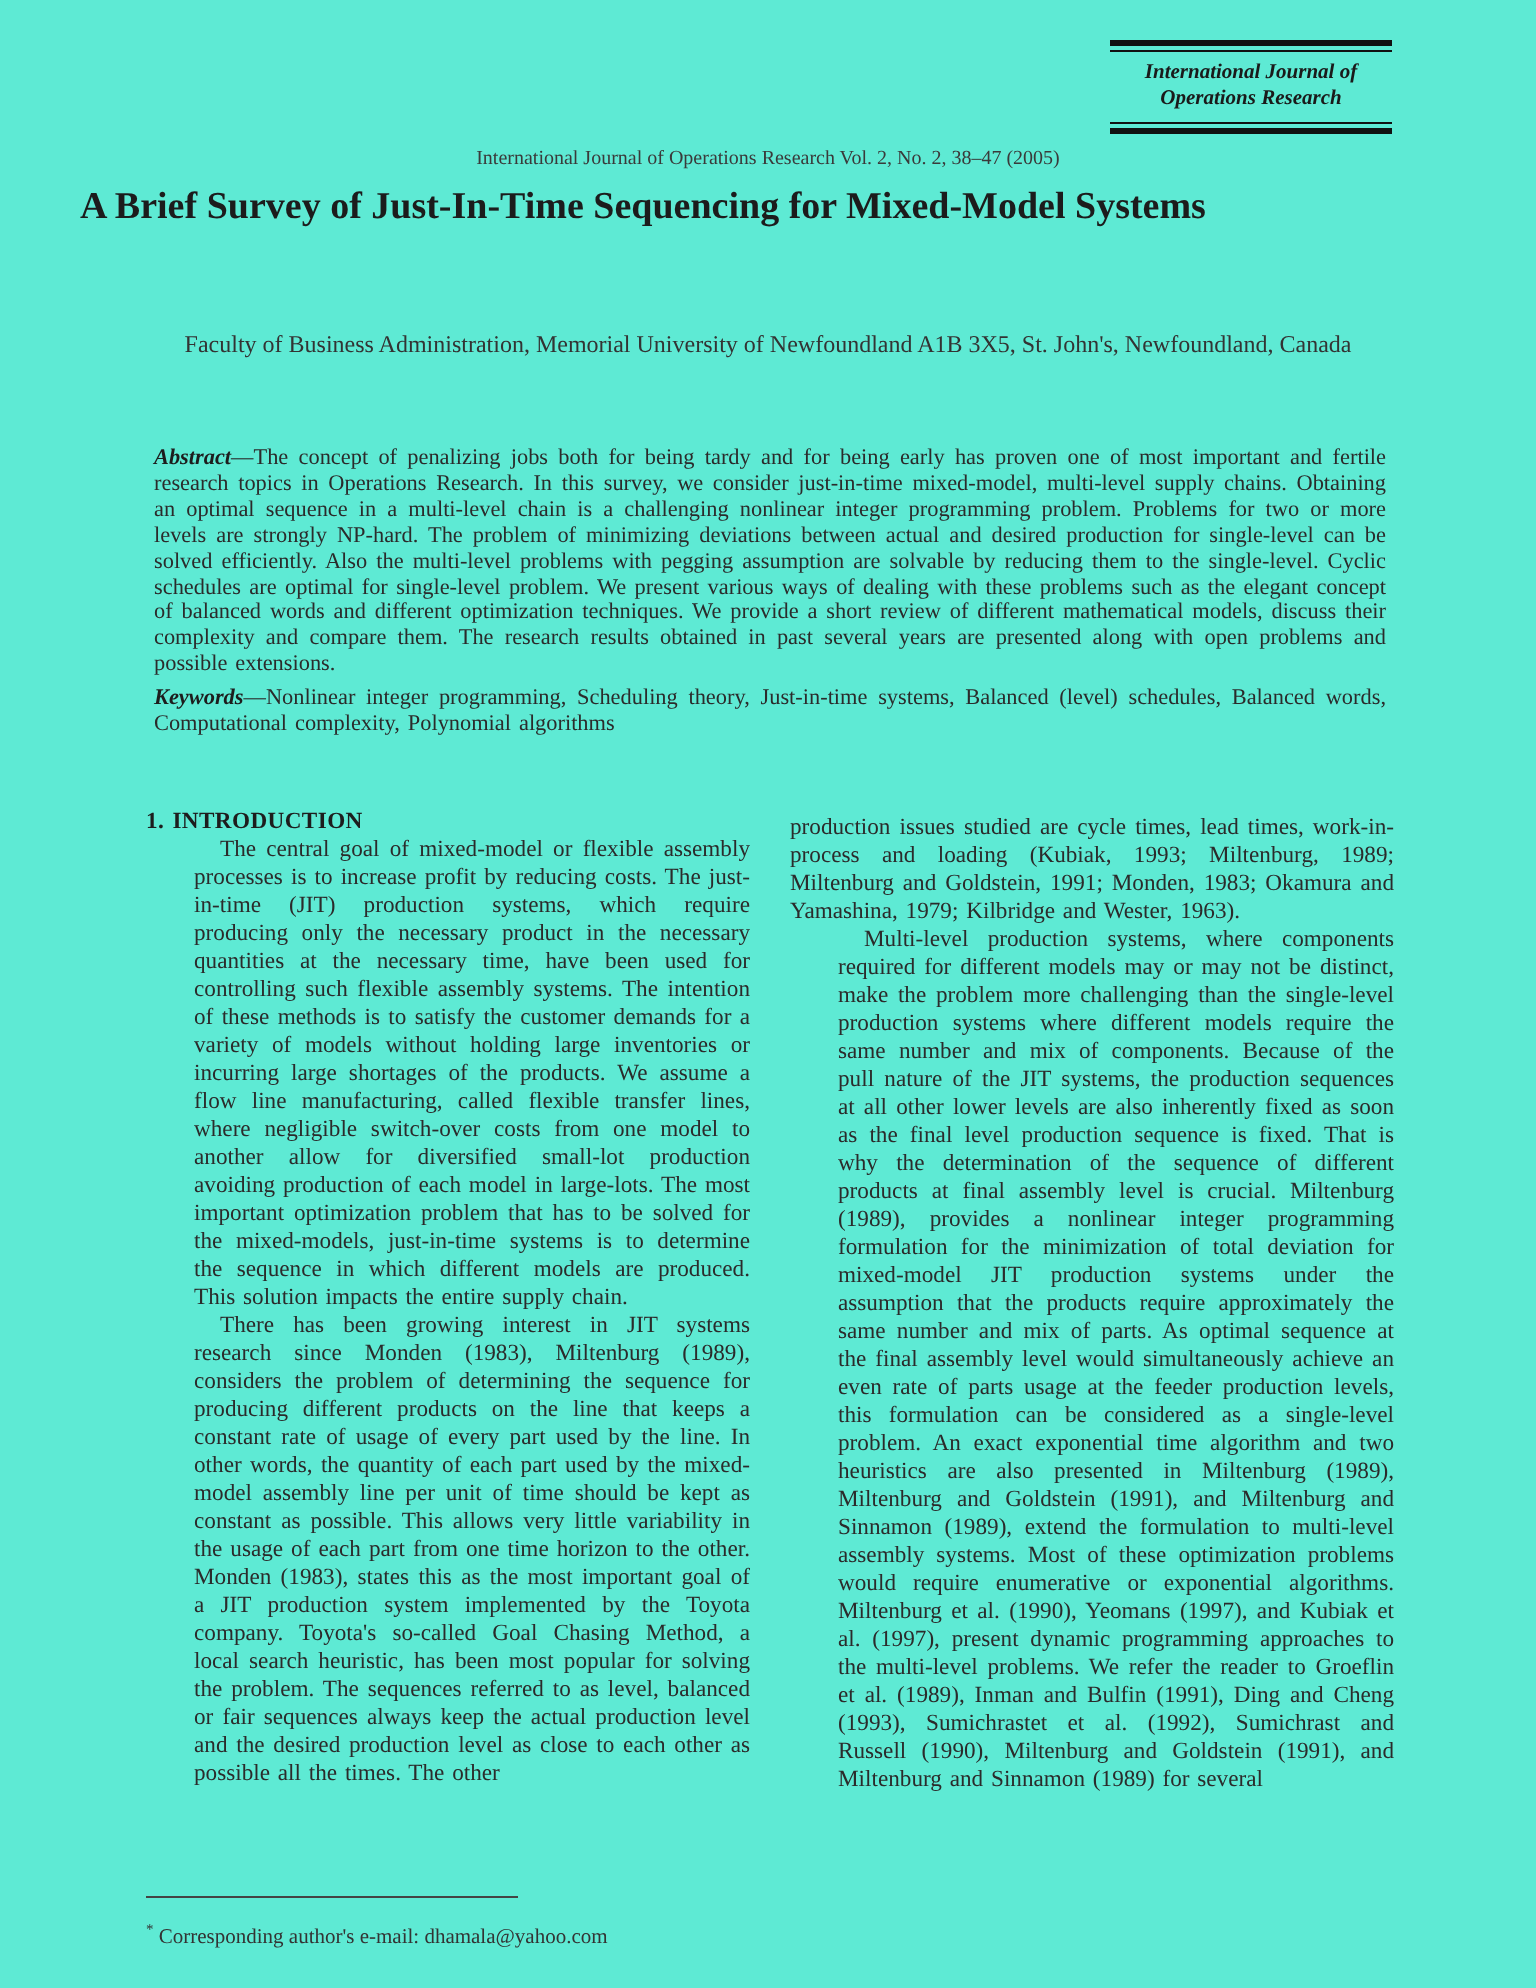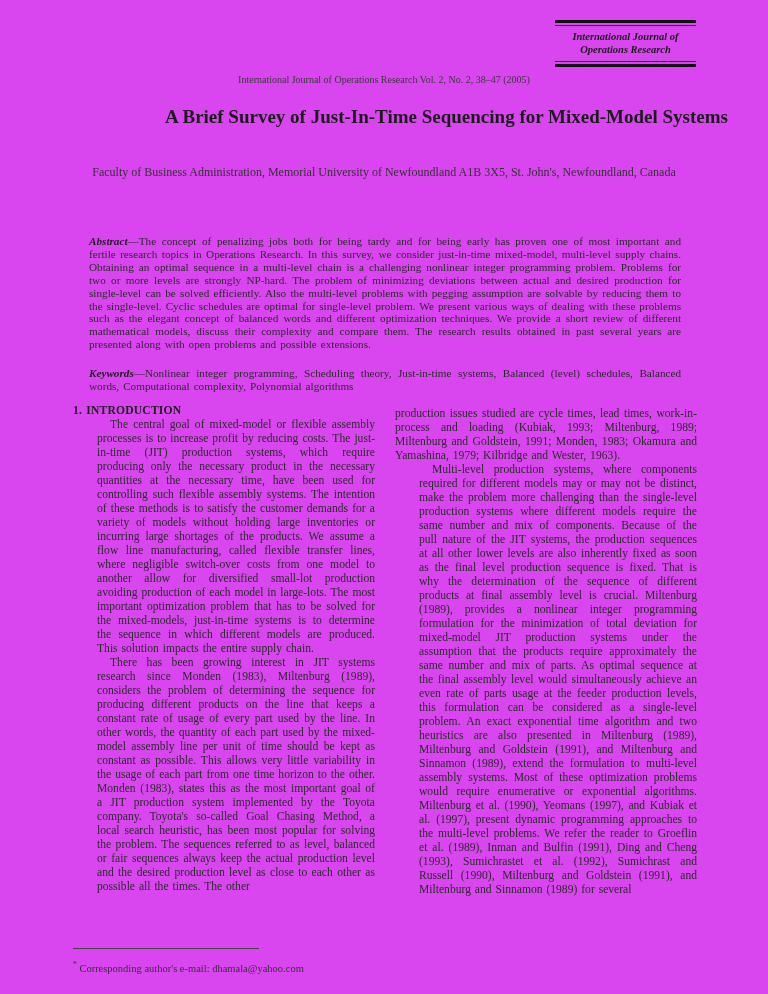--- a/index.html
+++ b/index.html
@@ -1,20 +1,20 @@
 <!DOCTYPE html>
 <html><head>
 <meta charset="utf-8">
 <style>
   html, body { margin: 0; padding: 0; background: #ffffff; }
   .page {
     position: relative;
     width: 768px;
     height: 994px;
-    background: #d946ef;
+    background: #5eead4;
     font-family: "Liberation Serif", serif;
     color: #262626;
     overflow: hidden;
   }
 
   
   .logo-box {
     position: absolute;
     top: 20px;
     left: 555px;
@@ -35,22 +35,22 @@
   .journal-line {
     position: absolute;
     top: 74px; left: 0; width: 100%;
     text-align: center;
     font-size: 10px;
     color: #3a3a3a;
   }
 
   .paper-title {
     position: absolute;
-    top: 106px; left: 40px; width: 688px;
-    text-align: right;
+    top: 93px; left: 40px; width: 688px;
+    text-align: left;
     font-size: 19px;
     font-weight: bold;
     color: #1c1c1c;
   }
 
   .authors {
     position: absolute;
     top: 129px; left: 0; width: 100%;
     text-align: center;
     font-size: 13.5px;
@@ -69,21 +69,21 @@
 
   .abstract-block {
     position: absolute;
     top: 219px; left: 73px; width: 624px;
     font-size: 11.2px;
     line-height: 12.9px;
     text-align: justify;
     word-spacing: 1.2px;
     color: #2b2b2b;
   }
-  .abstract-block p { margin: 16px; }
+  .abstract-block p { margin: 4px; }
   .lead-label { font-weight: bold; font-style: italic; color: #1d1d1d; }
 
   .columns {
     position: absolute;
     top: 404px; left: 73px; width: 624px;
     display: flex;
     gap: 20px;
   }
   .col {
     width: 303px;

